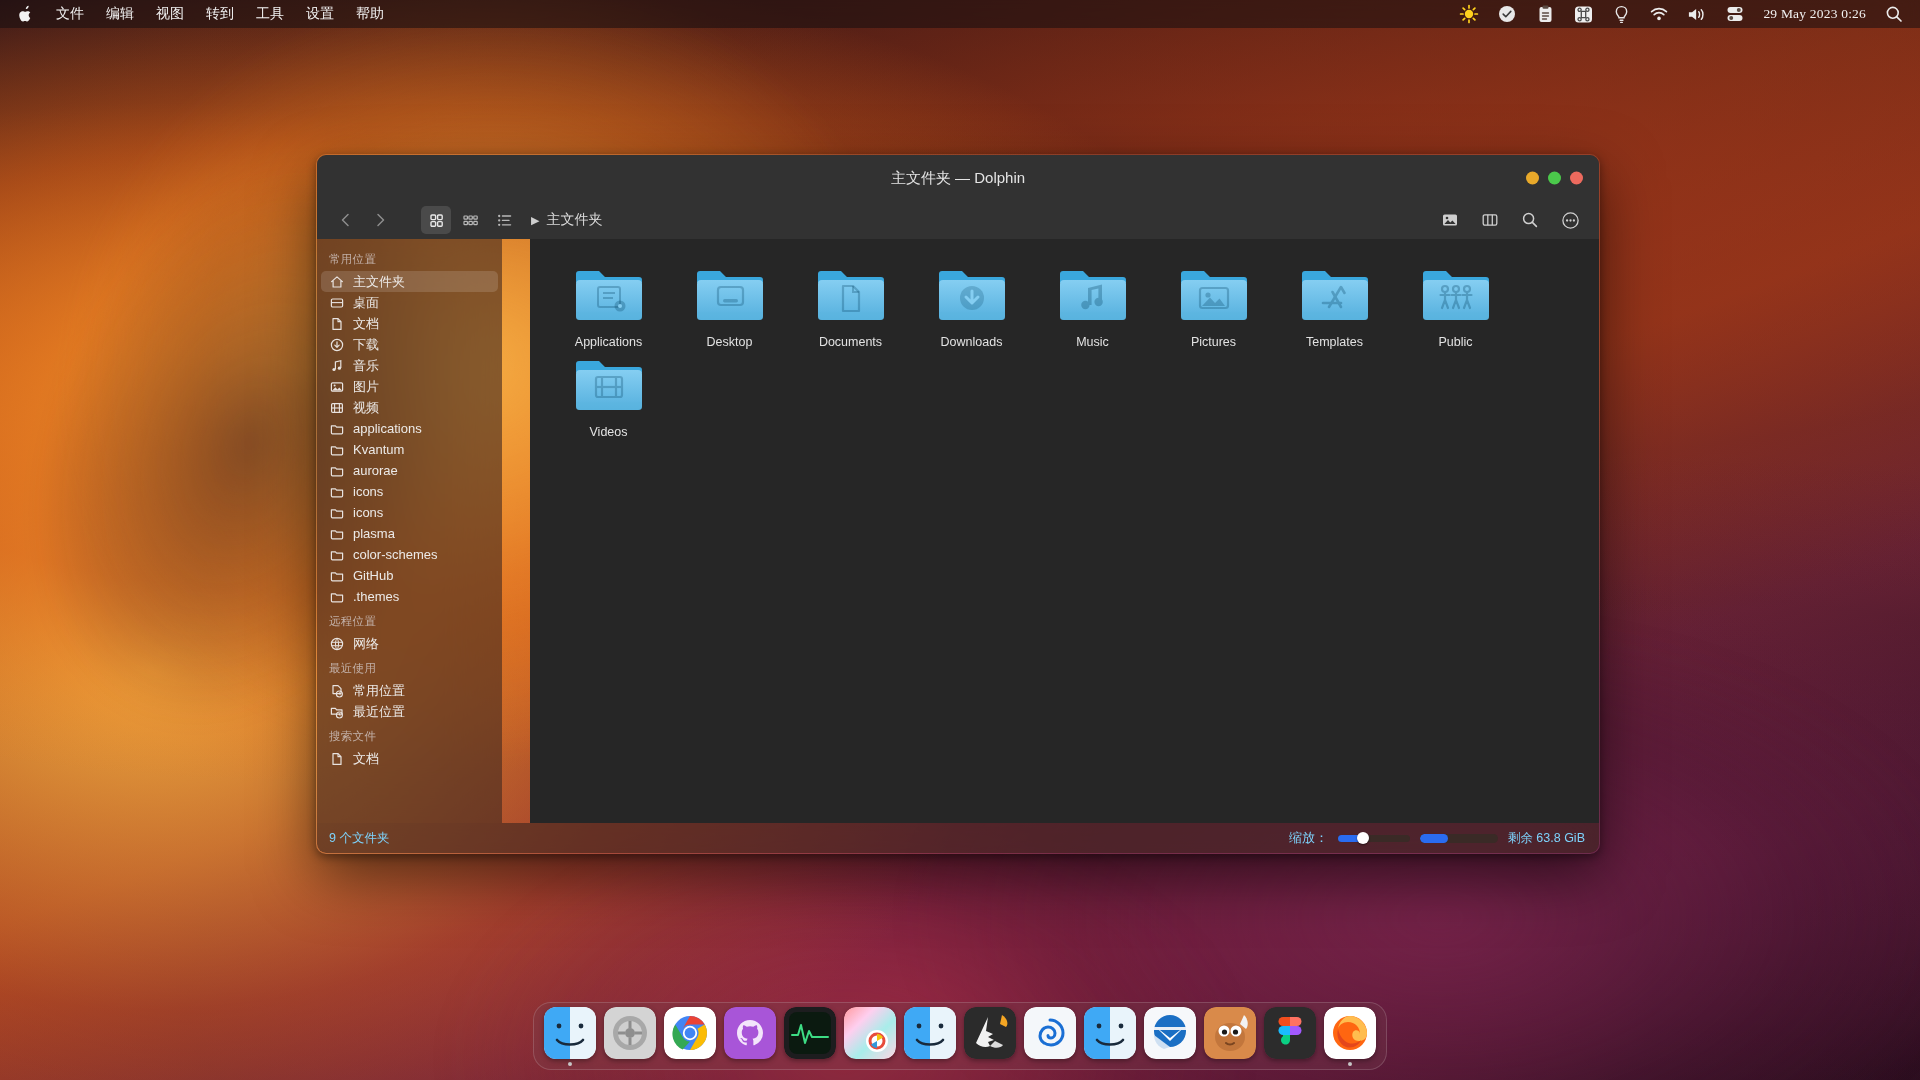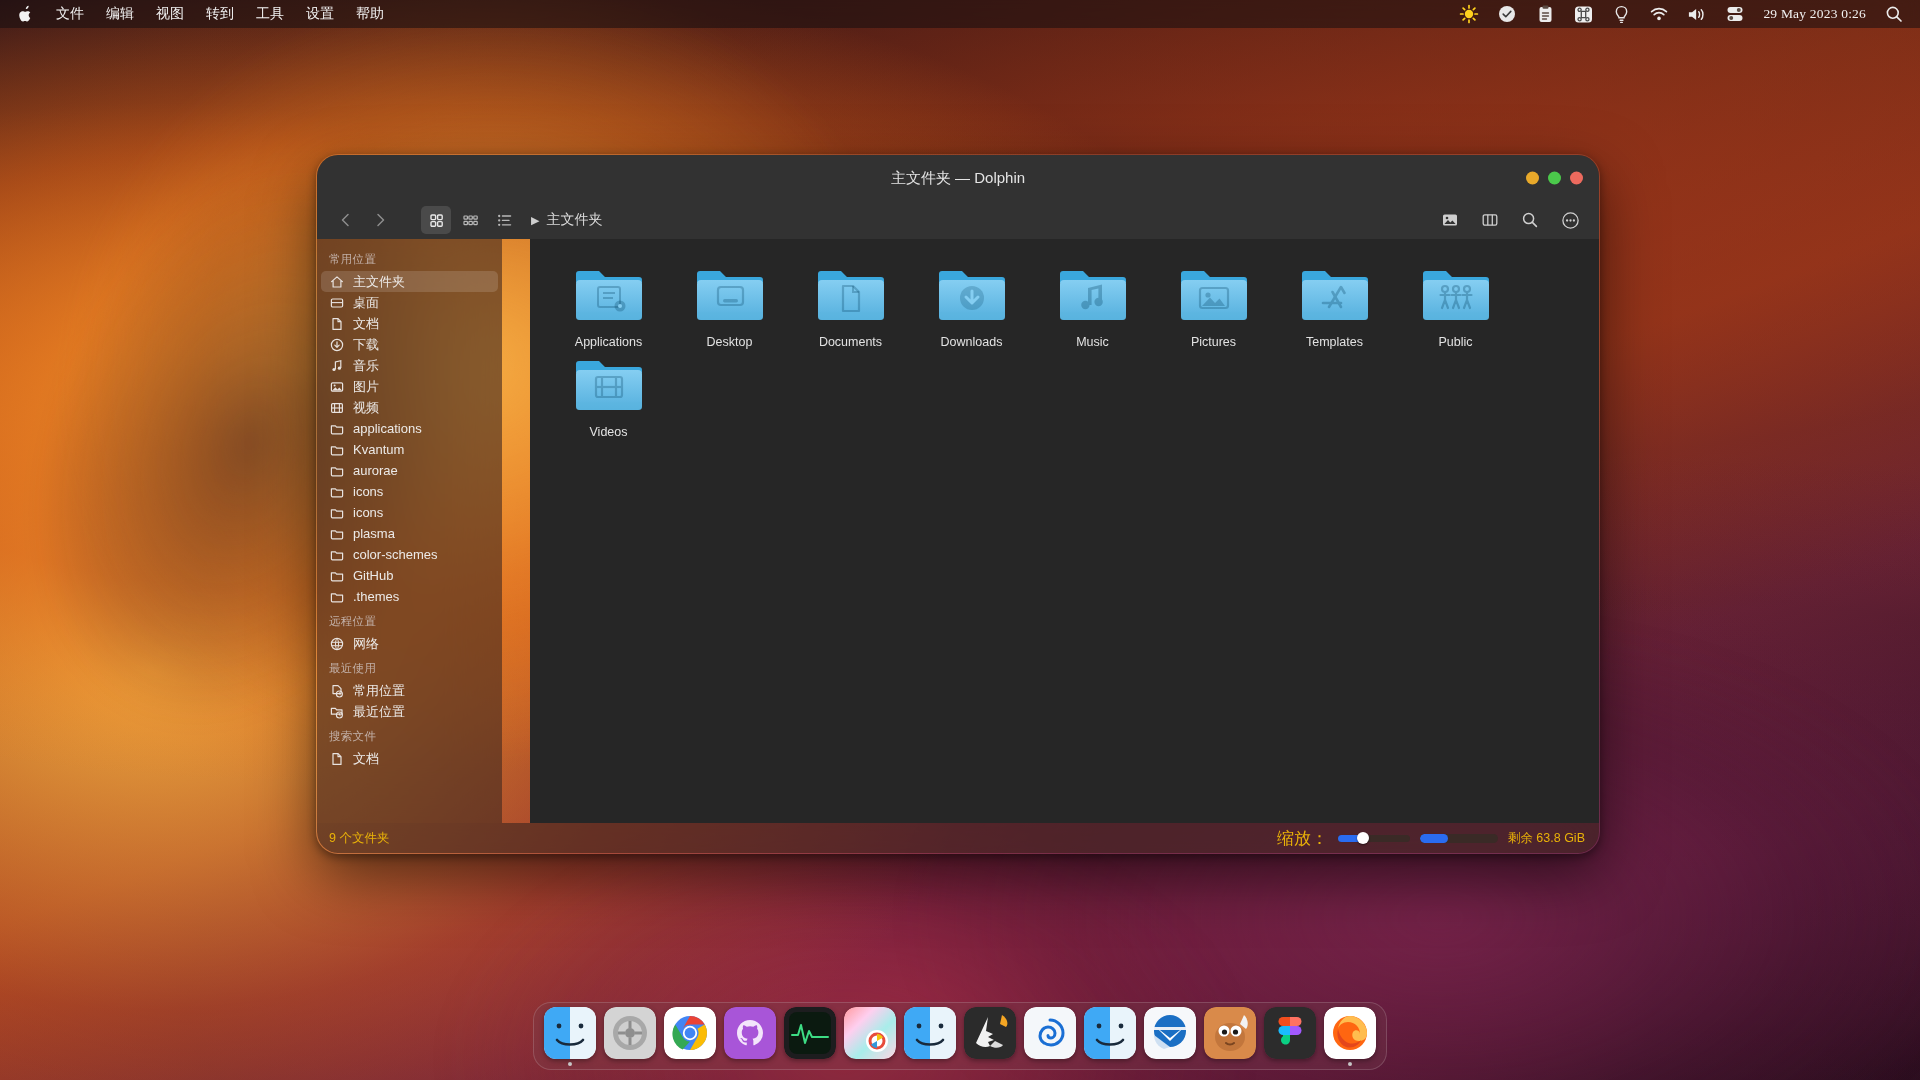--- a/index.html
+++ b/index.html
@@ -59,21 +59,21 @@
   #menubar .mitem{ padding:2px 11px; cursor:default; white-space:nowrap; }
   #menubar .spacer{ flex:1; }
   #menubar .right{ display:flex; align-items:center; gap:18px; padding-right:6px;justify-content:center;}
   #menubar .tray-ic{ display:flex; align-items:center; justify-content:center; width:20px; height:20px;}
   #menubar .clock{ font-size:13.5px; letter-spacing:0.2px; white-space:nowrap; }
 
   
   #dolphin{
     position:absolute;
     left:316px; top:154px; width:1284px; height:700px;
-    border-radius:22px;
+    border-radius:10px;
     box-shadow:0 22px 60px rgba(0,0,0,0.55), 0 3px 10px rgba(0,0,0,0.4);
     overflow:hidden;
     z-index:20;
     display:flex; flex-direction:column;
     border:1px solid rgba(255,255,255,0.07);
   }
   #titlebar{
     height:46px; background:#323232;
     display:flex; align-items:center; justify-content:center;
     position:relative; flex:0 0 46px;
@@ -138,26 +138,26 @@
   }
   .fname{ color:#e2e2e2; font-size:12.5px; margin-top:10px; text-align:center; }
   .folder{ width:72px; height:58px; position:relative; }
 
   
   #statusbar{
     height:30px; flex:0 0 30px;
     background:rgba(62,38,32,0.62);
     backdrop-filter:blur(26px);
     display:flex; align-items:center;
-    padding:0 14px 0 6px; color:#eab308; font-size:12.5px;
+    padding:0 14px 0 6px; color:#7dd3fc; font-size:12.5px;
     gap:10px;
   }
   #statusbar .count{ padding-left:6px; }
   #statusbar .sp{ flex:1; }
-  #statusbar .zoomlbl{ font-size:17px; }
+  #statusbar .zoomlbl{ font-size:13px; }
   .slider{
     width:72px; height:7px; border-radius:4px; background:#3a2a26; position:relative;
   }
   .slider .fill{ position:absolute; left:0; top:0; bottom:0; border-radius:4px; background:#2a6cf0; }
   .slider .knob{
     position:absolute; top:50%; transform:translate(-50%,-50%);
     width:12px; height:12px; border-radius:50%; background:#fff;
     box-shadow:0 1px 2px rgba(0,0,0,.5);
   }
   .capbar{ width:78px; height:9px; border-radius:5px; background:#3a2a26; position:relative; overflow:hidden;}

